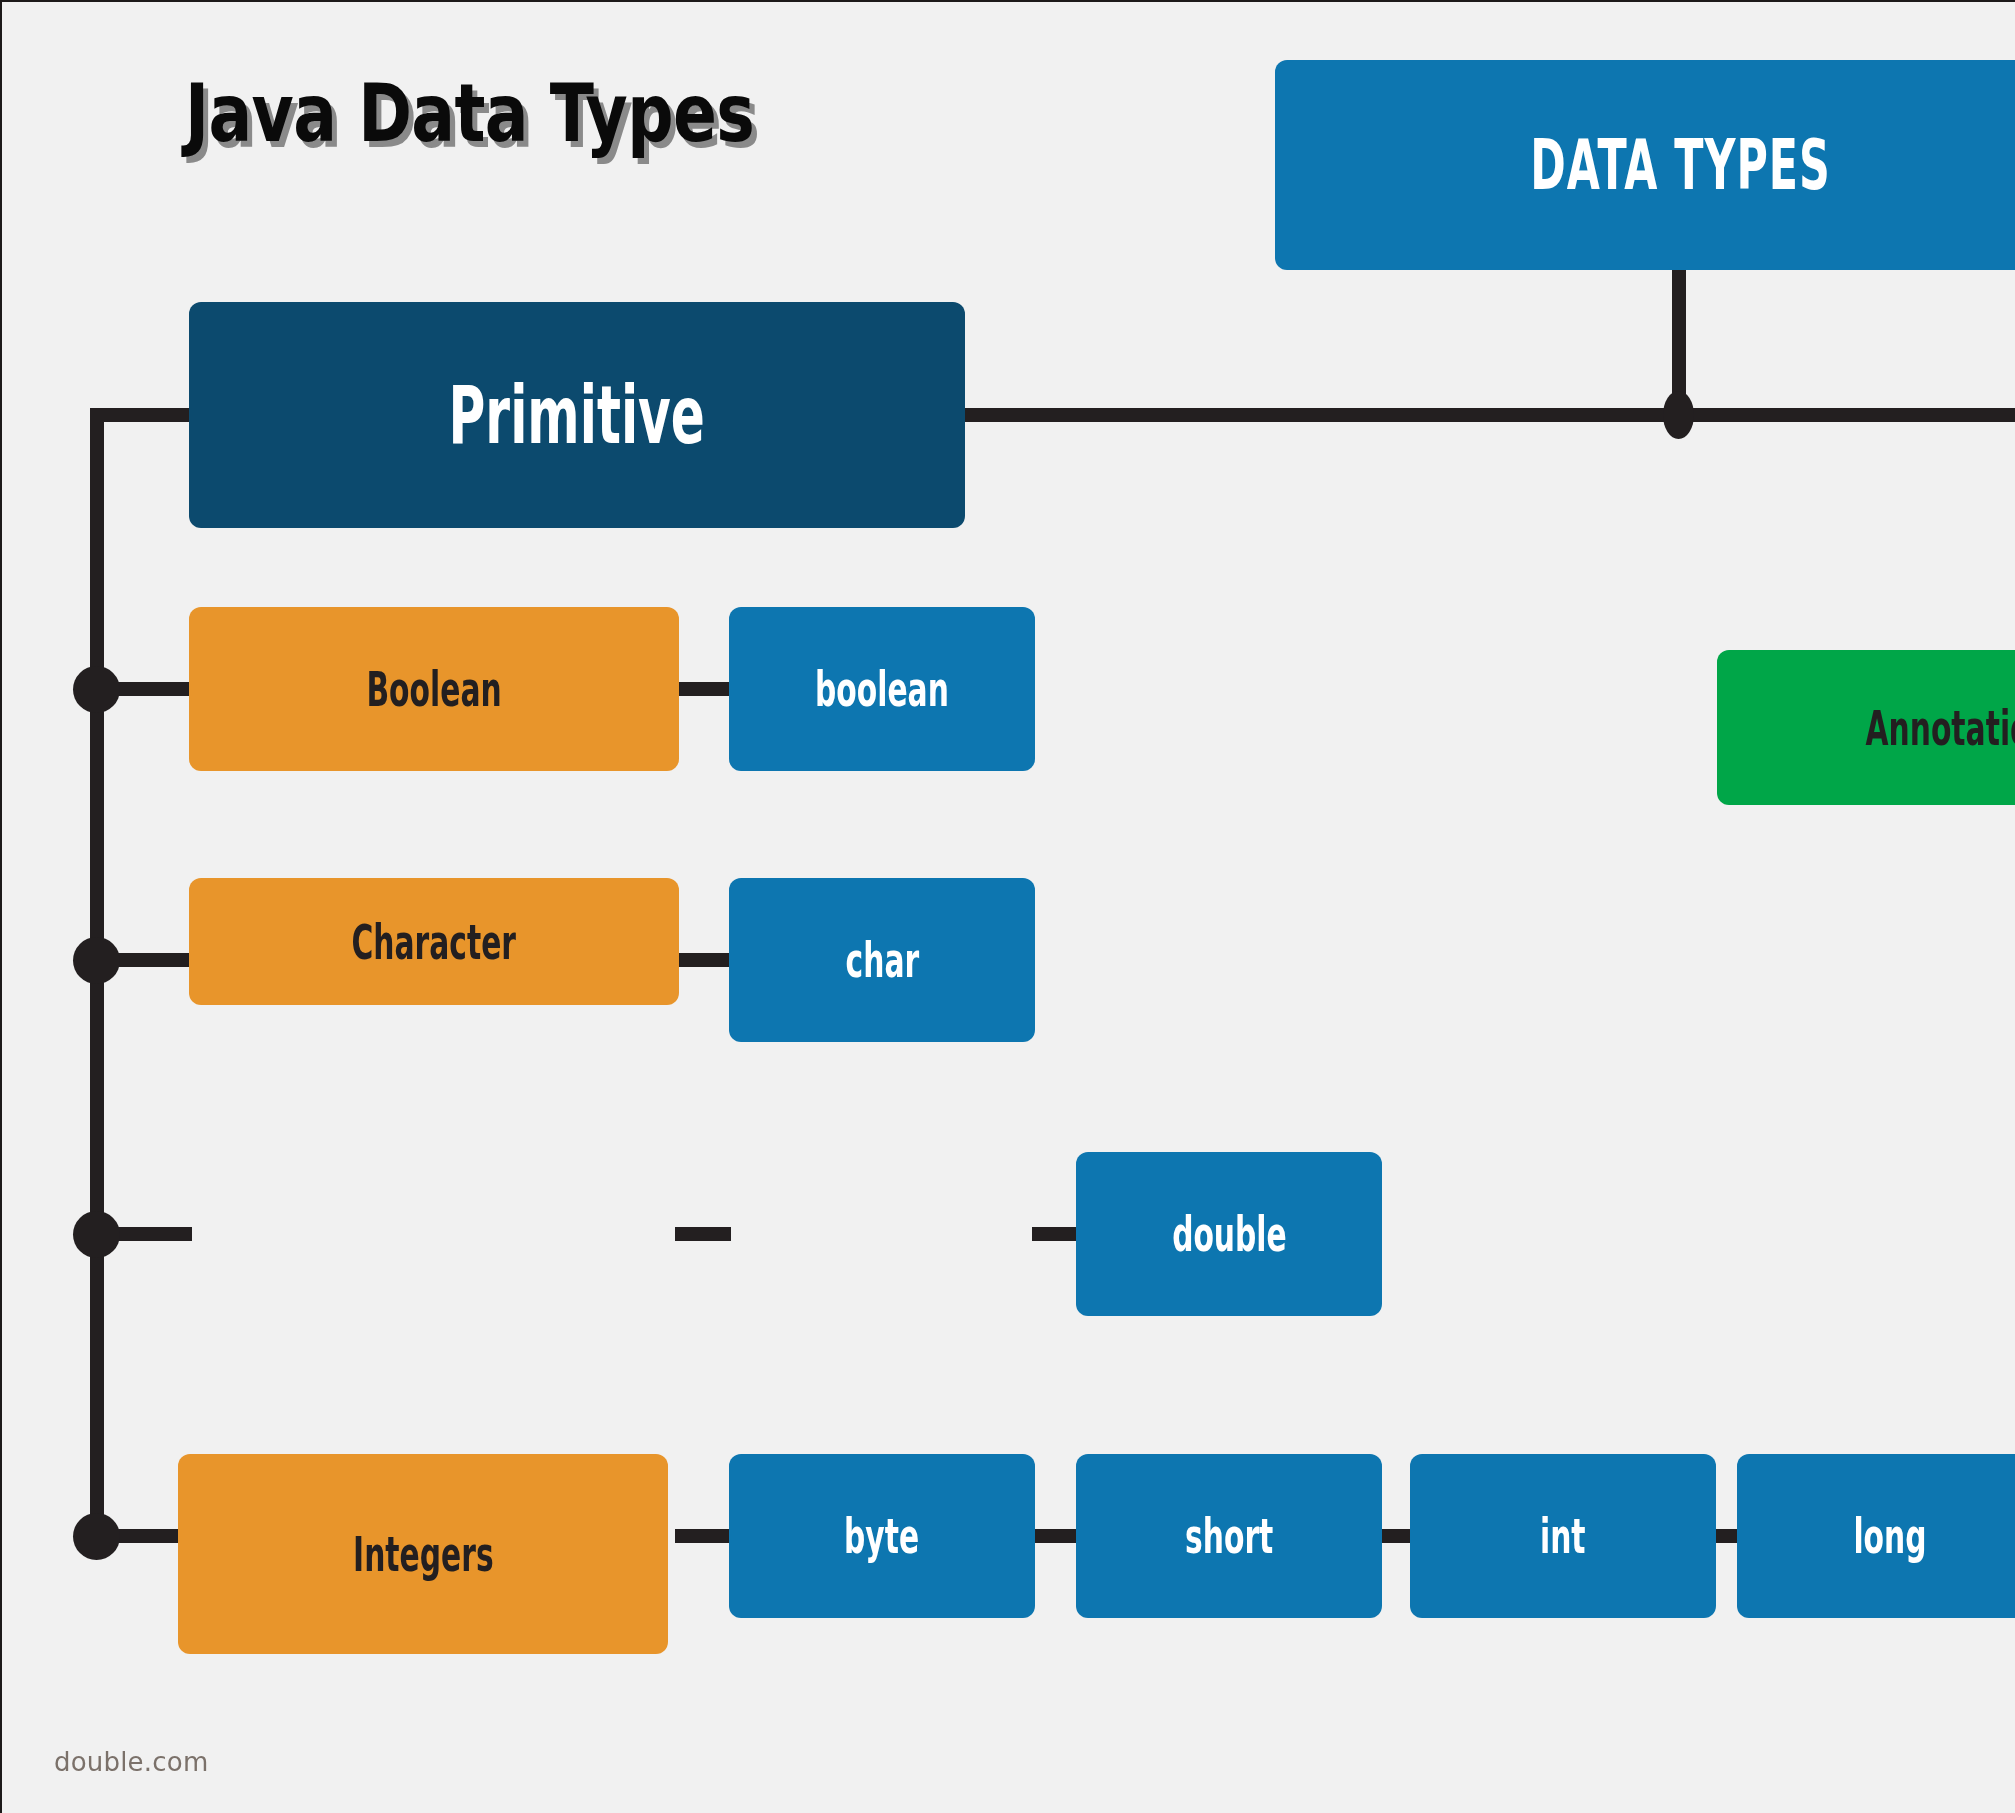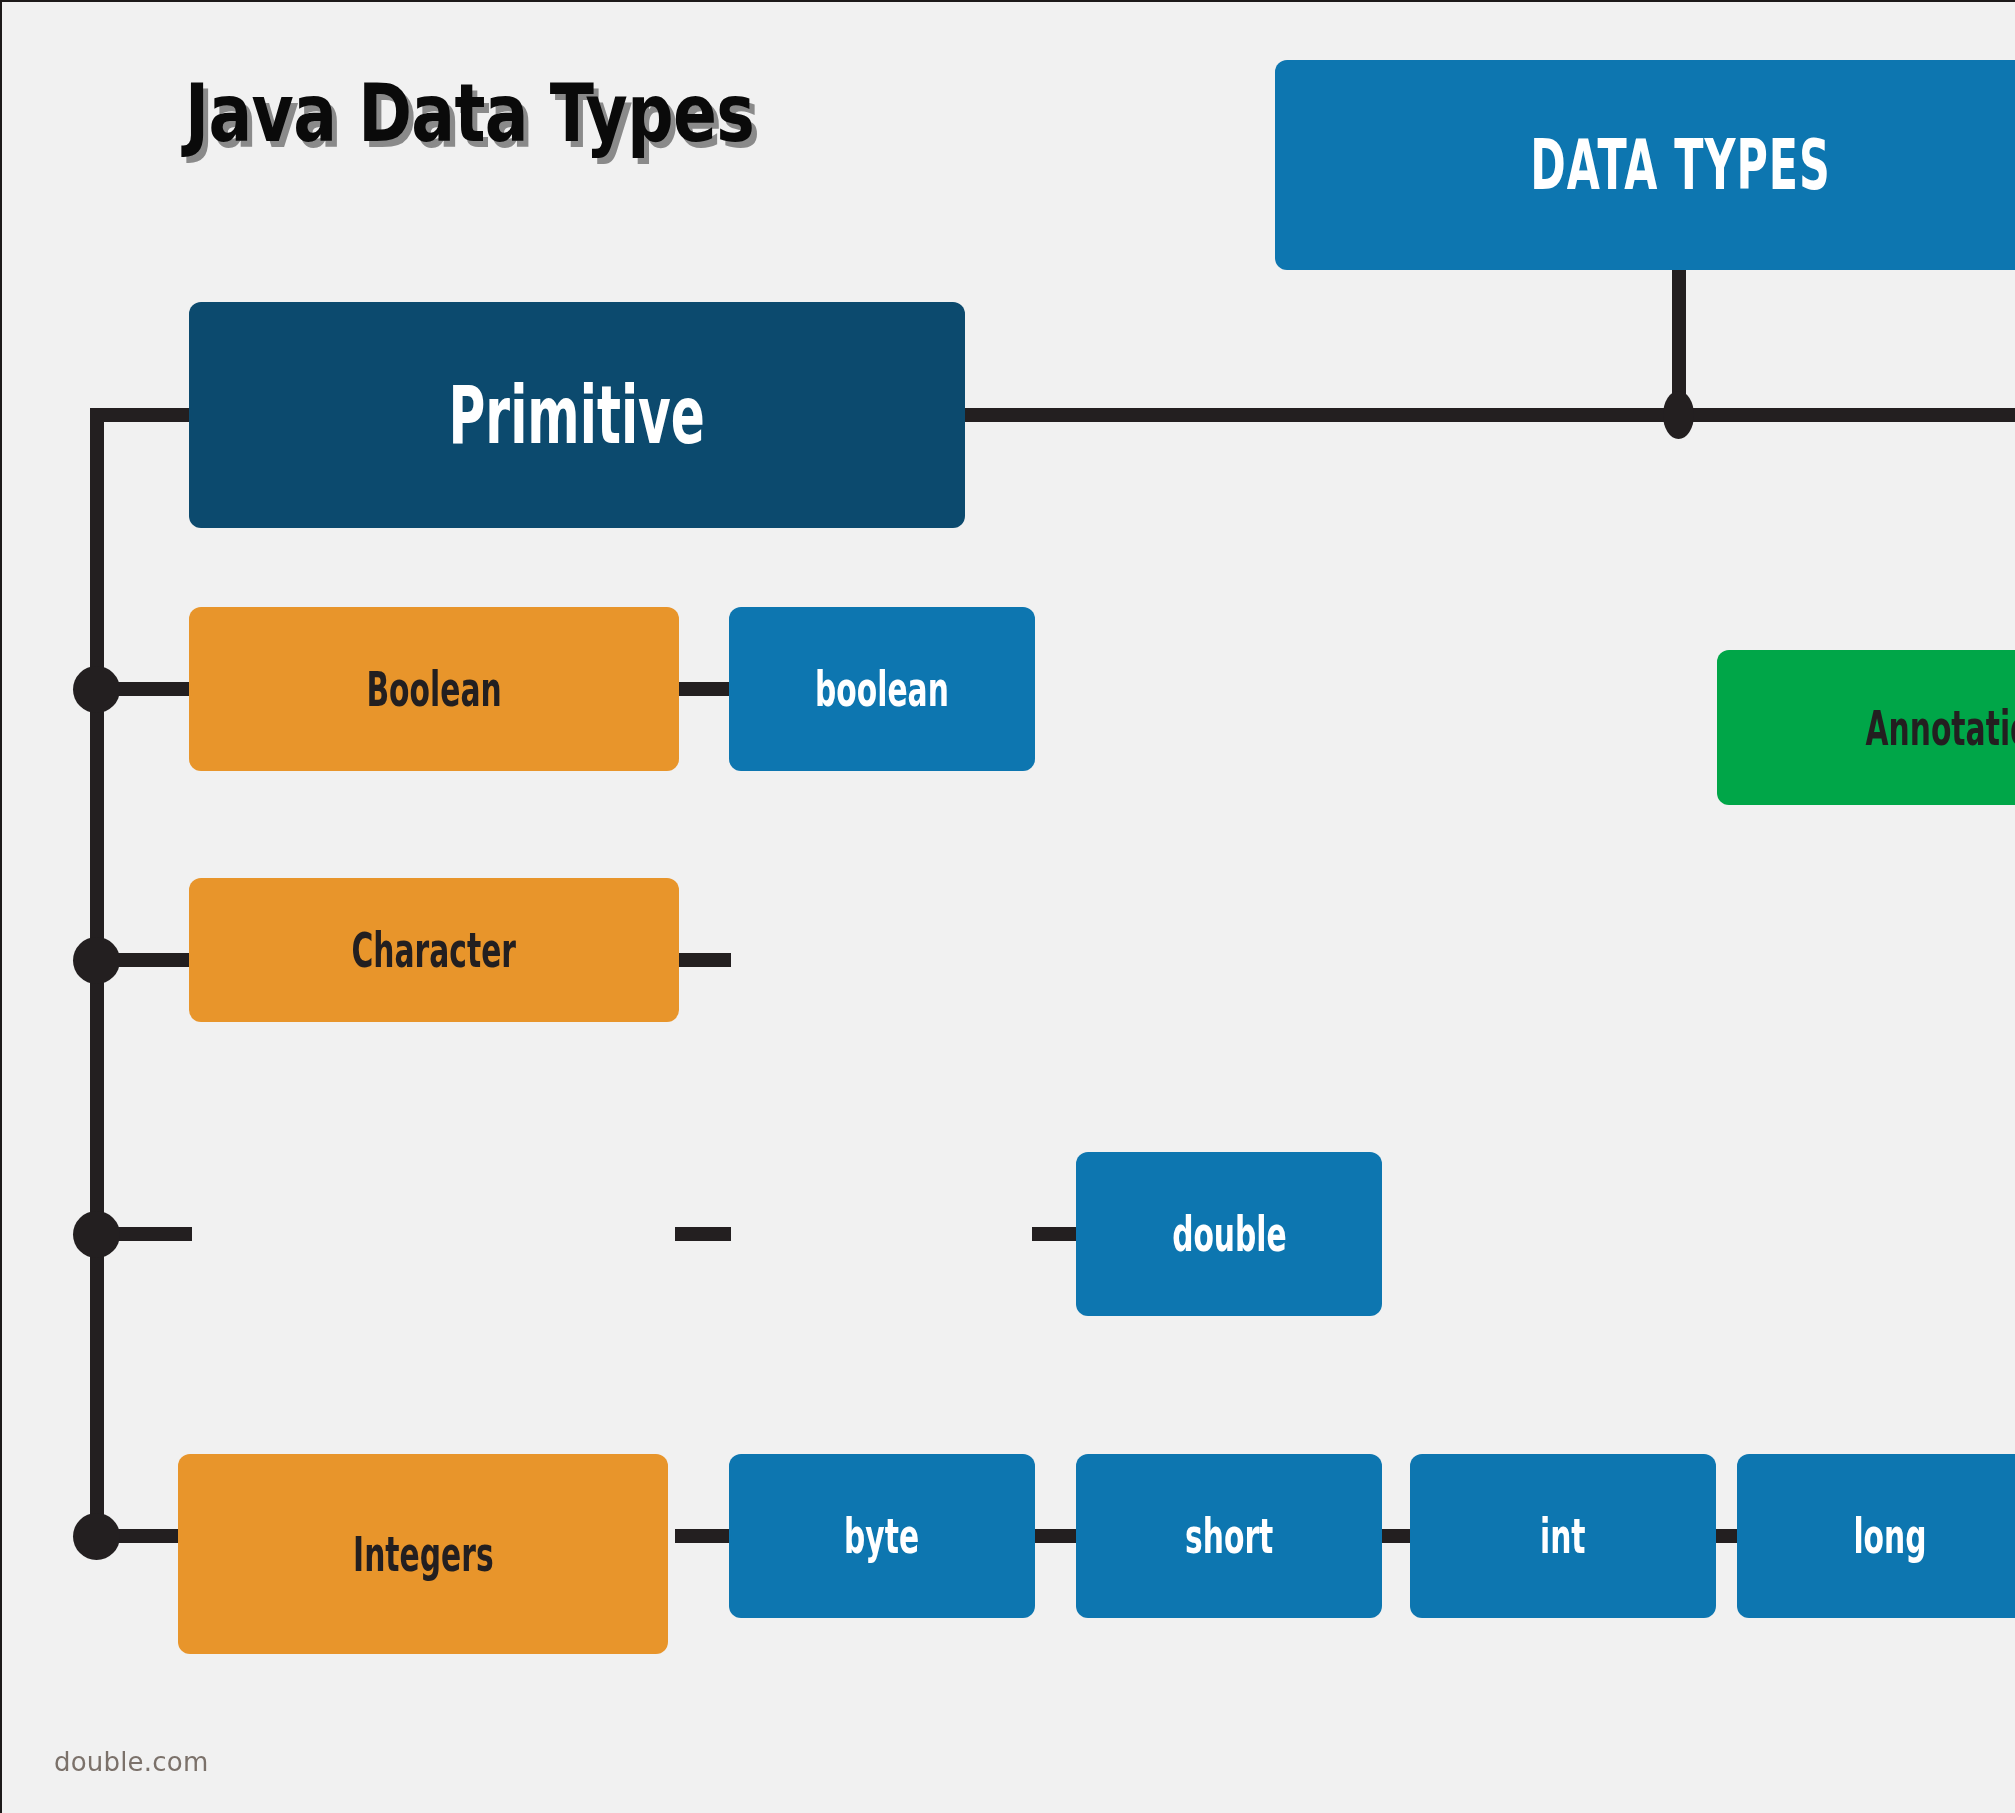--- a/index.html
+++ b/index.html
@@ -132,29 +132,32 @@
     <span class="lbl txt-white" style="font-size:69px; letter-spacing:1.6px;">DATA TYPES</span>
   </div>
 
   <div class="node red" style="left:187px; top:300px; width:776px; height:226px;">
     <span class="lbl txt-white" style="font-size:81px;">Primitive</span>
   </div>
 
   <div class="node orange" style="left:187px; top:605px; width:490px; height:164px;">
     <span class="lbl txt-dark" style="font-size:48px;">Boolean</span>
   </div>
-  <div class="node orange" style="left:187px; top:876px; width:490px; height:144px;">
+  <div class="node orange" style="left:187px; top:876px; width:490px; height:127px;">
     <span class="lbl txt-dark" style="font-size:48px;">Character</span>
   </div>
   <div class="node orange" style="left:176px; top:1452px; width:490px; height:200px;">
     <span class="lbl txt-dark" style="font-size:48px;">Integers</span>
   </div>
 
   <div class="node blue" style="left:727px; top:605px; width:306px; height:164px;">
     <span class="lbl txt-white" style="font-size:48px;">boolean</span>
+  </div>
+  <div class="node blue" style="left:727px; top:876px; width:306px; height:164px;">
+    <span class="lbl txt-white" style="font-size:48px;">char</span>
   </div>
   <div class="node blue" style="left:1074px; top:1150px; width:306px; height:164px;">
     <span class="lbl txt-white" style="font-size:48px;">double</span>
   </div>
   <div class="node blue" style="left:727px; top:1452px; width:306px; height:164px;">
     <span class="lbl txt-white" style="font-size:48px;">byte</span>
   </div>
   <div class="node blue" style="left:1074px; top:1452px; width:306px; height:164px;">
     <span class="lbl txt-white" style="font-size:48px;">short</span>
   </div>

